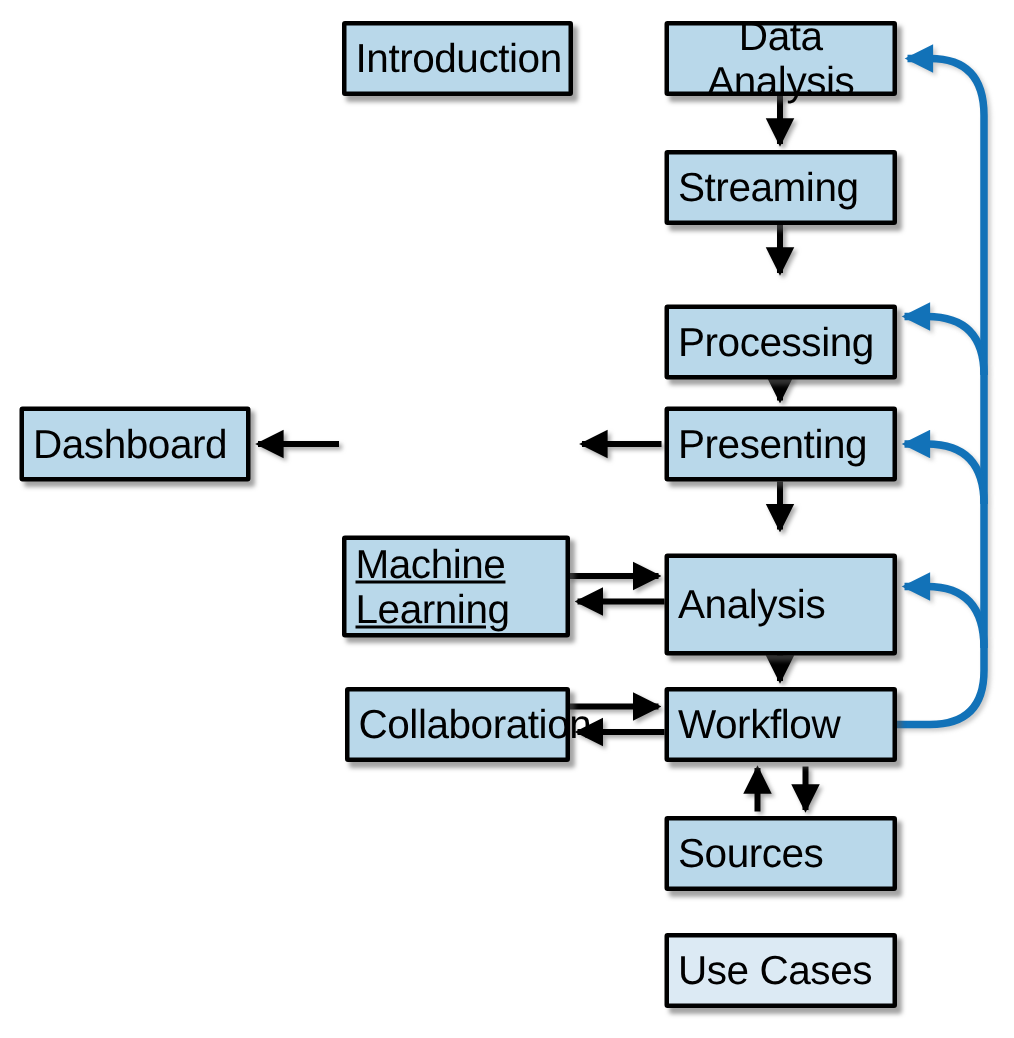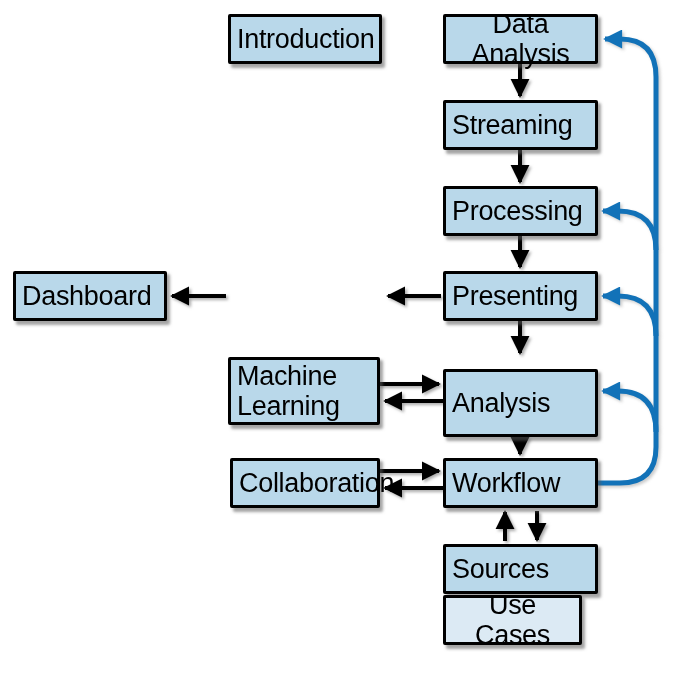--- a/index.html
+++ b/index.html
@@ -106,45 +106,45 @@
   <div class="box" style="left:228px; top:14px;  width:154px; height:50px;">
     <span class="lbl">Introduction</span>
   </div>
 
   <div class="box" style="left:443px; top:14px;  width:155px; height:50px;">
     <span class="lbl">Data Analysis</span>
   </div>
   <div class="box" style="left:443px; top:100px; width:155px; height:50px;">
     <span class="lbl">Streaming</span>
   </div>
-  <div class="box" style="left:443px; top:186px; width:155px; height:50px;">
+  <div class="box" style="left:443px; top:203px; width:155px; height:50px;">
     <span class="lbl">Processing</span>
   </div>
 
   <div class="box" style="left:13px;  top:271px; width:154px; height:50px;">
     <span class="lbl">Dashboard</span>
   </div>
   <div class="box" style="left:443px; top:271px; width:155px; height:50px;">
     <span class="lbl">Presenting</span>
   </div>
 
   <div class="box" style="left:228px; top:357px; width:152px; height:68px;">
-    <span class="lbl" style="max-width:110px;">Machine Learning</span>
+    <span class="lbl" style="max-width:110px;text-decoration:underline;">Machine Learning</span>
   </div>
   <div class="box" style="left:443px; top:357px; width:155px; height:68px;margin-top:12px;">
     <span class="lbl">Analysis</span>
   </div>
 
   <div class="box" style="left:230px; top:458px; width:150px; height:50px;">
     <span class="lbl">Collaboration</span>
   </div>
   <div class="box" style="left:443px; top:458px; width:155px; height:50px;">
     <span class="lbl">Workflow</span>
   </div>
 
   <div class="box" style="left:443px; top:544px; width:155px; height:50px;">
     <span class="lbl">Sources</span>
   </div>
-  <div class="box light" style="left:443px; top:595px; width:139px; height:50px;">
+  <div class="box light" style="left:443px; top:622px; width:155px; height:50px;">
     <span class="lbl">Use Cases</span>
   </div>
 
 </div>
 
 </body></html>

